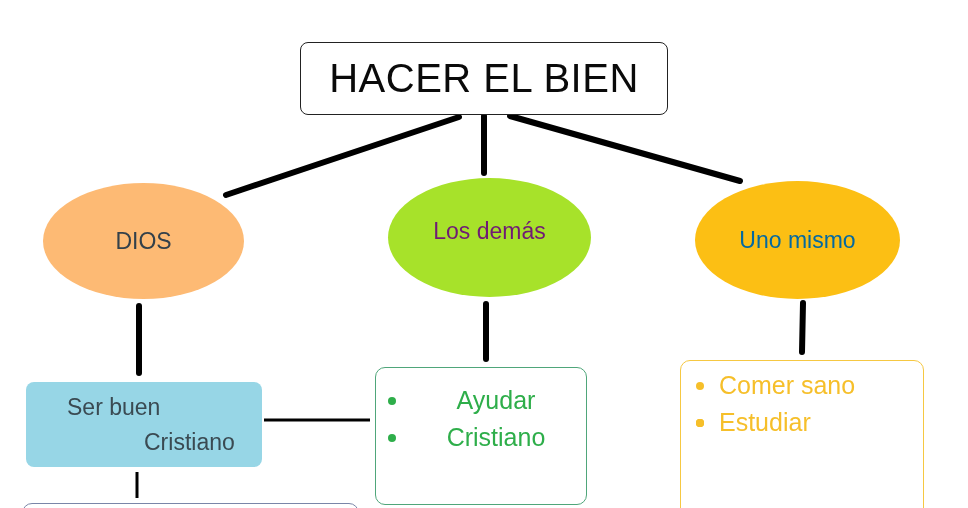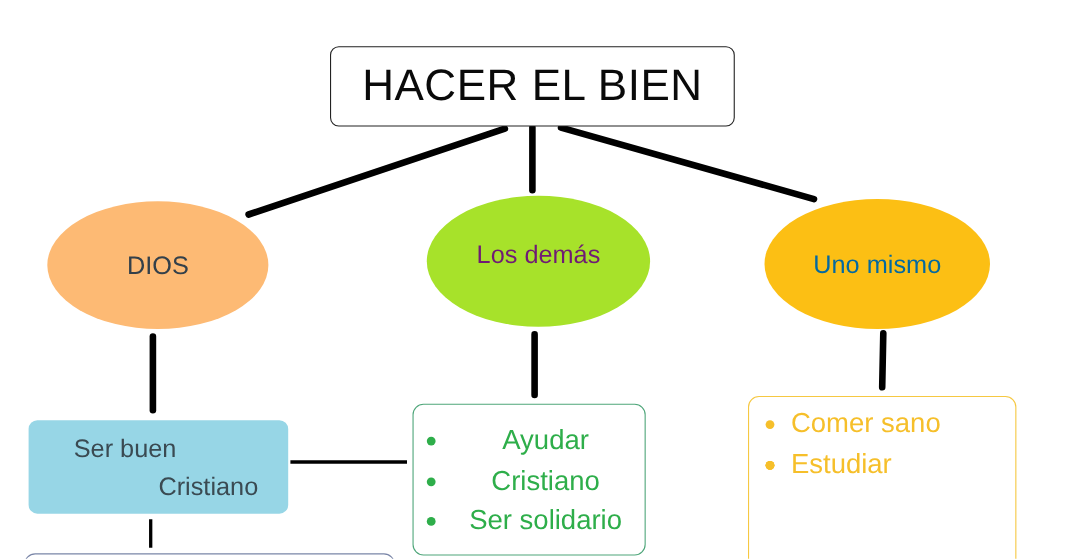--- a/index.html
+++ b/index.html
@@ -156,24 +156,20 @@
 <div class="abs box-green">
   <ul class="bullets">
     <li>
       <span class="dot"></span>
       <span>Ayudar</span>
     </li>
     <li>
       <span class="dot"></span>
       <span>Cristiano</span>
     </li>
-    <li>
-      <span class="dot"></span>
-      <span>Ser solidario</span>
-    </li>
   </ul>
 </div>
 
 <div class="abs box-yellow">
   <ul class="bullets">
     <li>
       <span class="dot"></span>
       <span>Comer sano</span>
     </li>
     <li>

